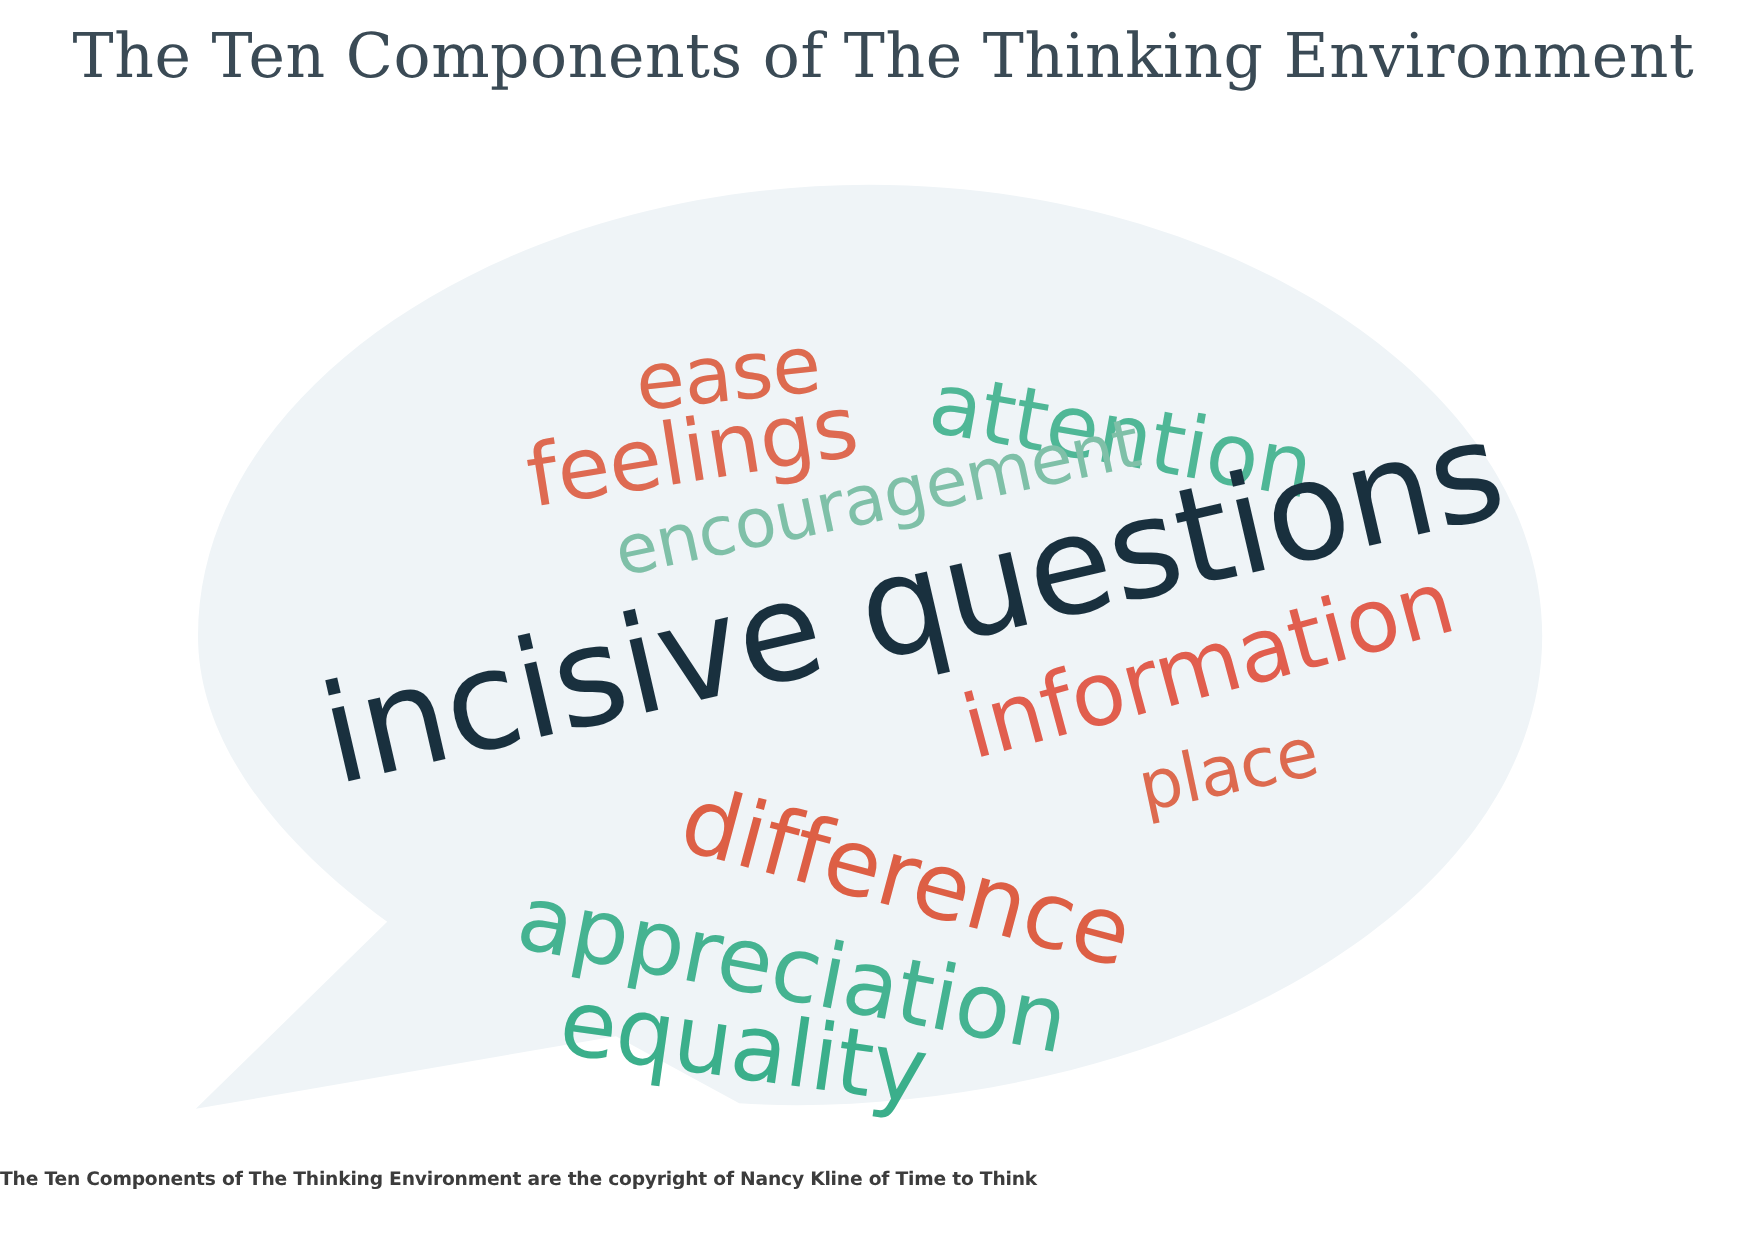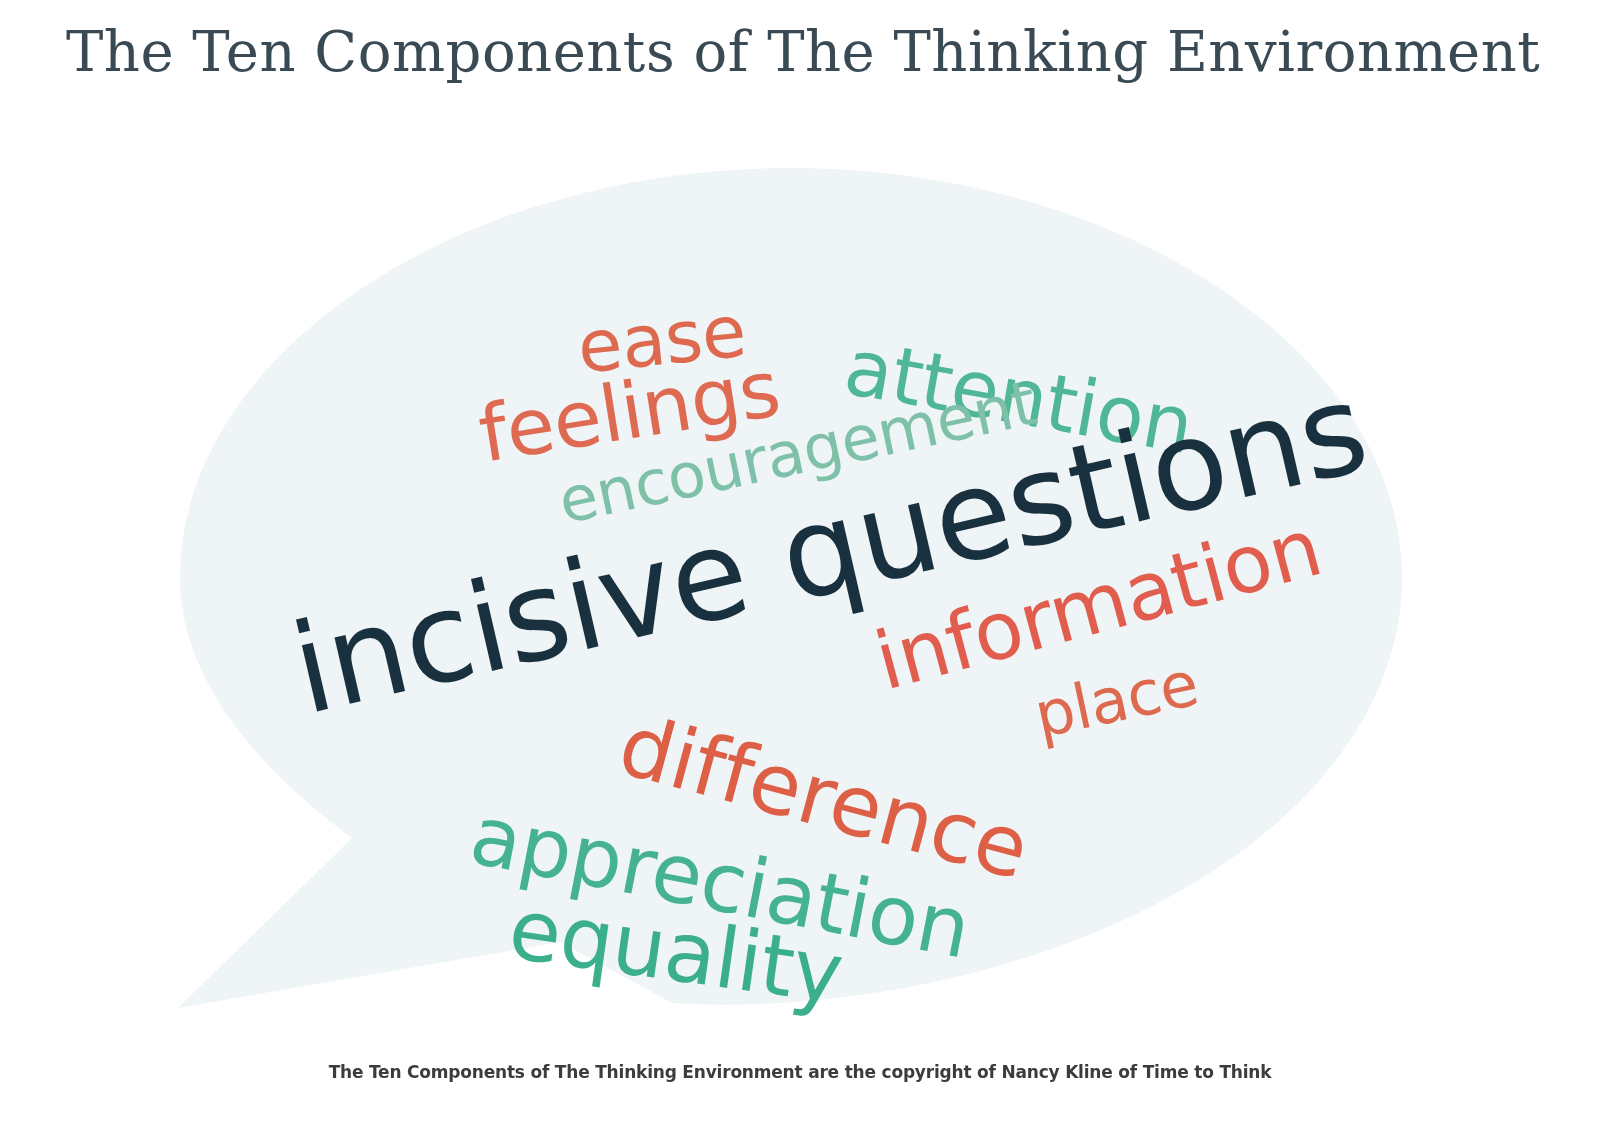--- a/index.html
+++ b/index.html
@@ -75,21 +75,20 @@
   .w-difference    { left: 622px;  top: 701px; font-size: 84px;  color: #dd5f45; transform: rotate(15deg); }
   .w-appreciation  { left: 472px;  top: 793px; font-size: 82px;  color: #45b391; transform: rotate(11deg); }
   .w-equality      { left: 510px;  top: 886px; font-size: 84px;  color: #3baf8b; transform: rotate(8deg); }
 
   
   #footer {
     position: absolute;
     left: 0;
     top: 1062px;
     width: 1600px;
-    text-align: center;
     font-family: "DejaVu Sans", "Liberation Sans", sans-serif;
     font-size: 17px;
     font-weight: 600;
     color: #3c3c3c;
     letter-spacing: -0.2px;
   }
 </style>
 </head>
 <body>
 

